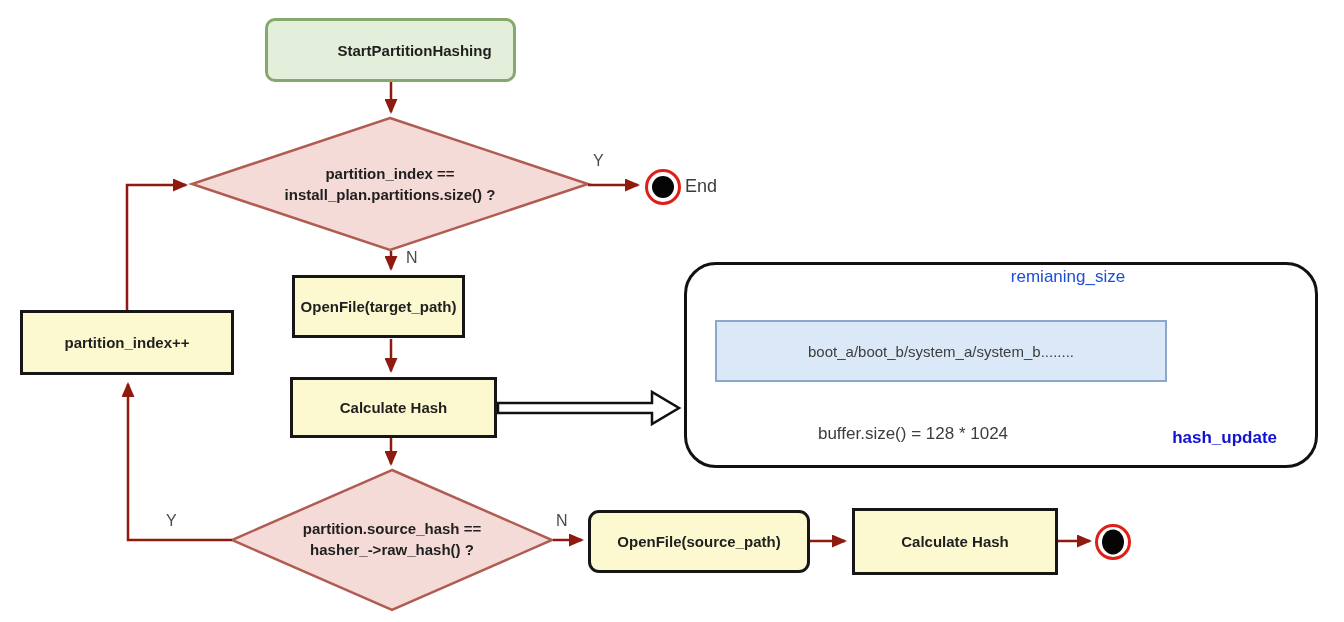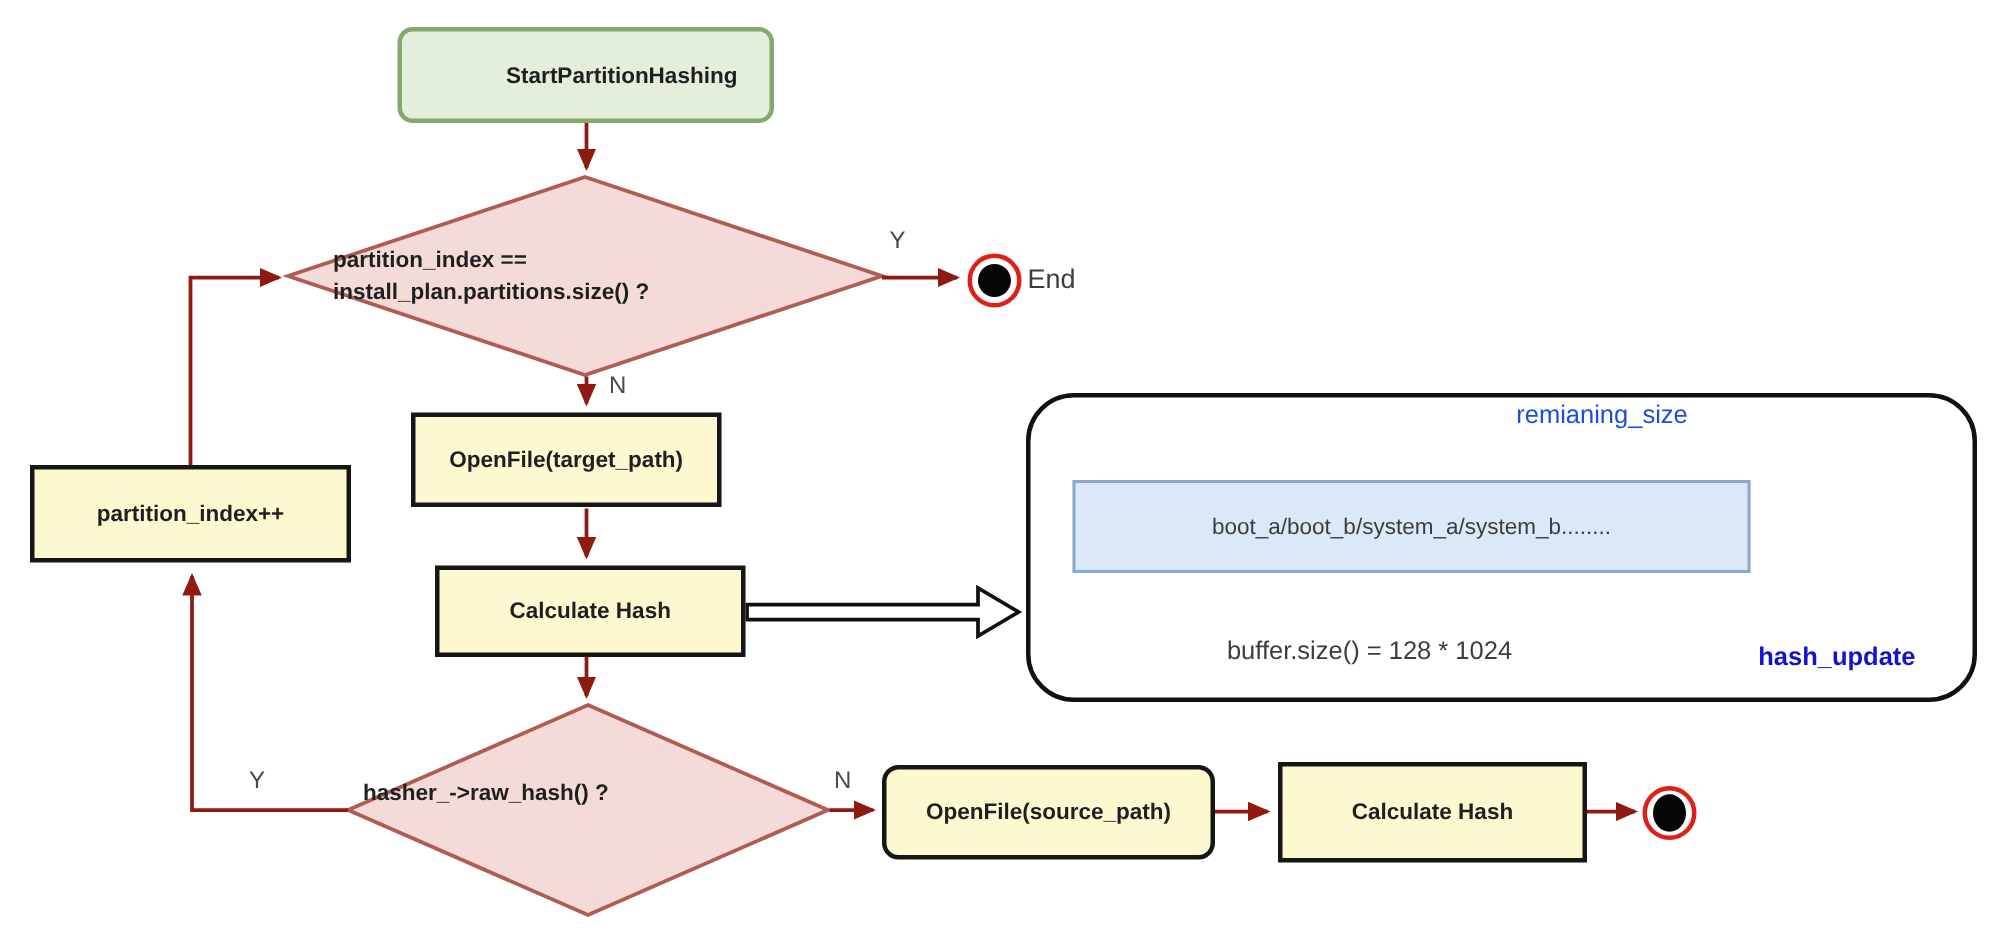--- a/index.html
+++ b/index.html
@@ -9,21 +9,21 @@
   }
   .layer { position:absolute; left:0; top:0; }
   .node {
     position:absolute; box-sizing:border-box;
     display:flex; align-items:center; justify-content:center;
     text-align:center; font-weight:bold; font-size:15px; color:#1f1f1f;
   }
   .process { background:#fcf8cf; border:3px solid #161616; }
   .start   { background:#e3efda; border:3px solid #85a96c; border-radius:10px;padding-left:48px; }
   .dlabel {
-    position:absolute; font-weight:bold;
+    position:absolute; text-align:center; font-weight:bold;
     font-size:15px; line-height:21px; color:#1f1f1f;
   }
   .edgelabel { position:absolute; font-size:16px; color:#4a4a4a; }
   .endlabel  { position:absolute; font-size:18px; color:#3c3c3c; }
   .callout {
     position:absolute; left:684px; top:262px; width:634px; height:206px;
     box-sizing:border-box; border:3px solid #111; border-radius:32px; background:#fff;
   }
   .brace-label { position:absolute; left:918px; top:267px; width:300px;
     text-align:center; font-size:17px; color:#1d4ed8; }
@@ -81,27 +81,28 @@
   <div class="buffer-size-label">buffer.size() = 128 * 1024</div>
   <div class="hash-update-label">hash_update</div>
 
   <div class="node start" style="left:265px; top:18px; width:251px; height:64px;">StartPartitionHashing</div>
 
   <div class="dlabel" style="left:222px; top:163px; width:336px;">
     <div>partition_index ==</div>
     <div>install_plan.partitions.size() ?</div>
   </div>
 
-  <div class="node process" style="left:274px; top:275px; width:207px; height:63px;">OpenFile(target_path)</div>
+  <div class="node process" style="left:292px; top:275px; width:173px; height:63px;">OpenFile(target_path)</div>
 
   <div class="node process" style="left:290px; top:377px; width:207px; height:61px;">Calculate Hash</div>
 
   <div class="node process" style="left:20px; top:310px; width:214px; height:65px;">partition_index++</div>
 
   <div class="dlabel" style="left:242px; top:518px; width:300px;">
+    <div>partition.source_hash ==</div>
     <div>hasher_-&gt;raw_hash() ?</div>
   </div>
 
   <div class="node process" style="left:588px; top:510px; width:222px; height:63px;border-radius:11px;">OpenFile(source_path)</div>
 
   <div class="node process" style="left:852px; top:508px; width:206px; height:67px;">Calculate Hash</div>
 
   <div class="edgelabel" style="left:593px; top:152px;">Y</div>
   <div class="edgelabel" style="left:406px; top:249px;">N</div>
   <div class="edgelabel" style="left:166px; top:512px;">Y</div>

